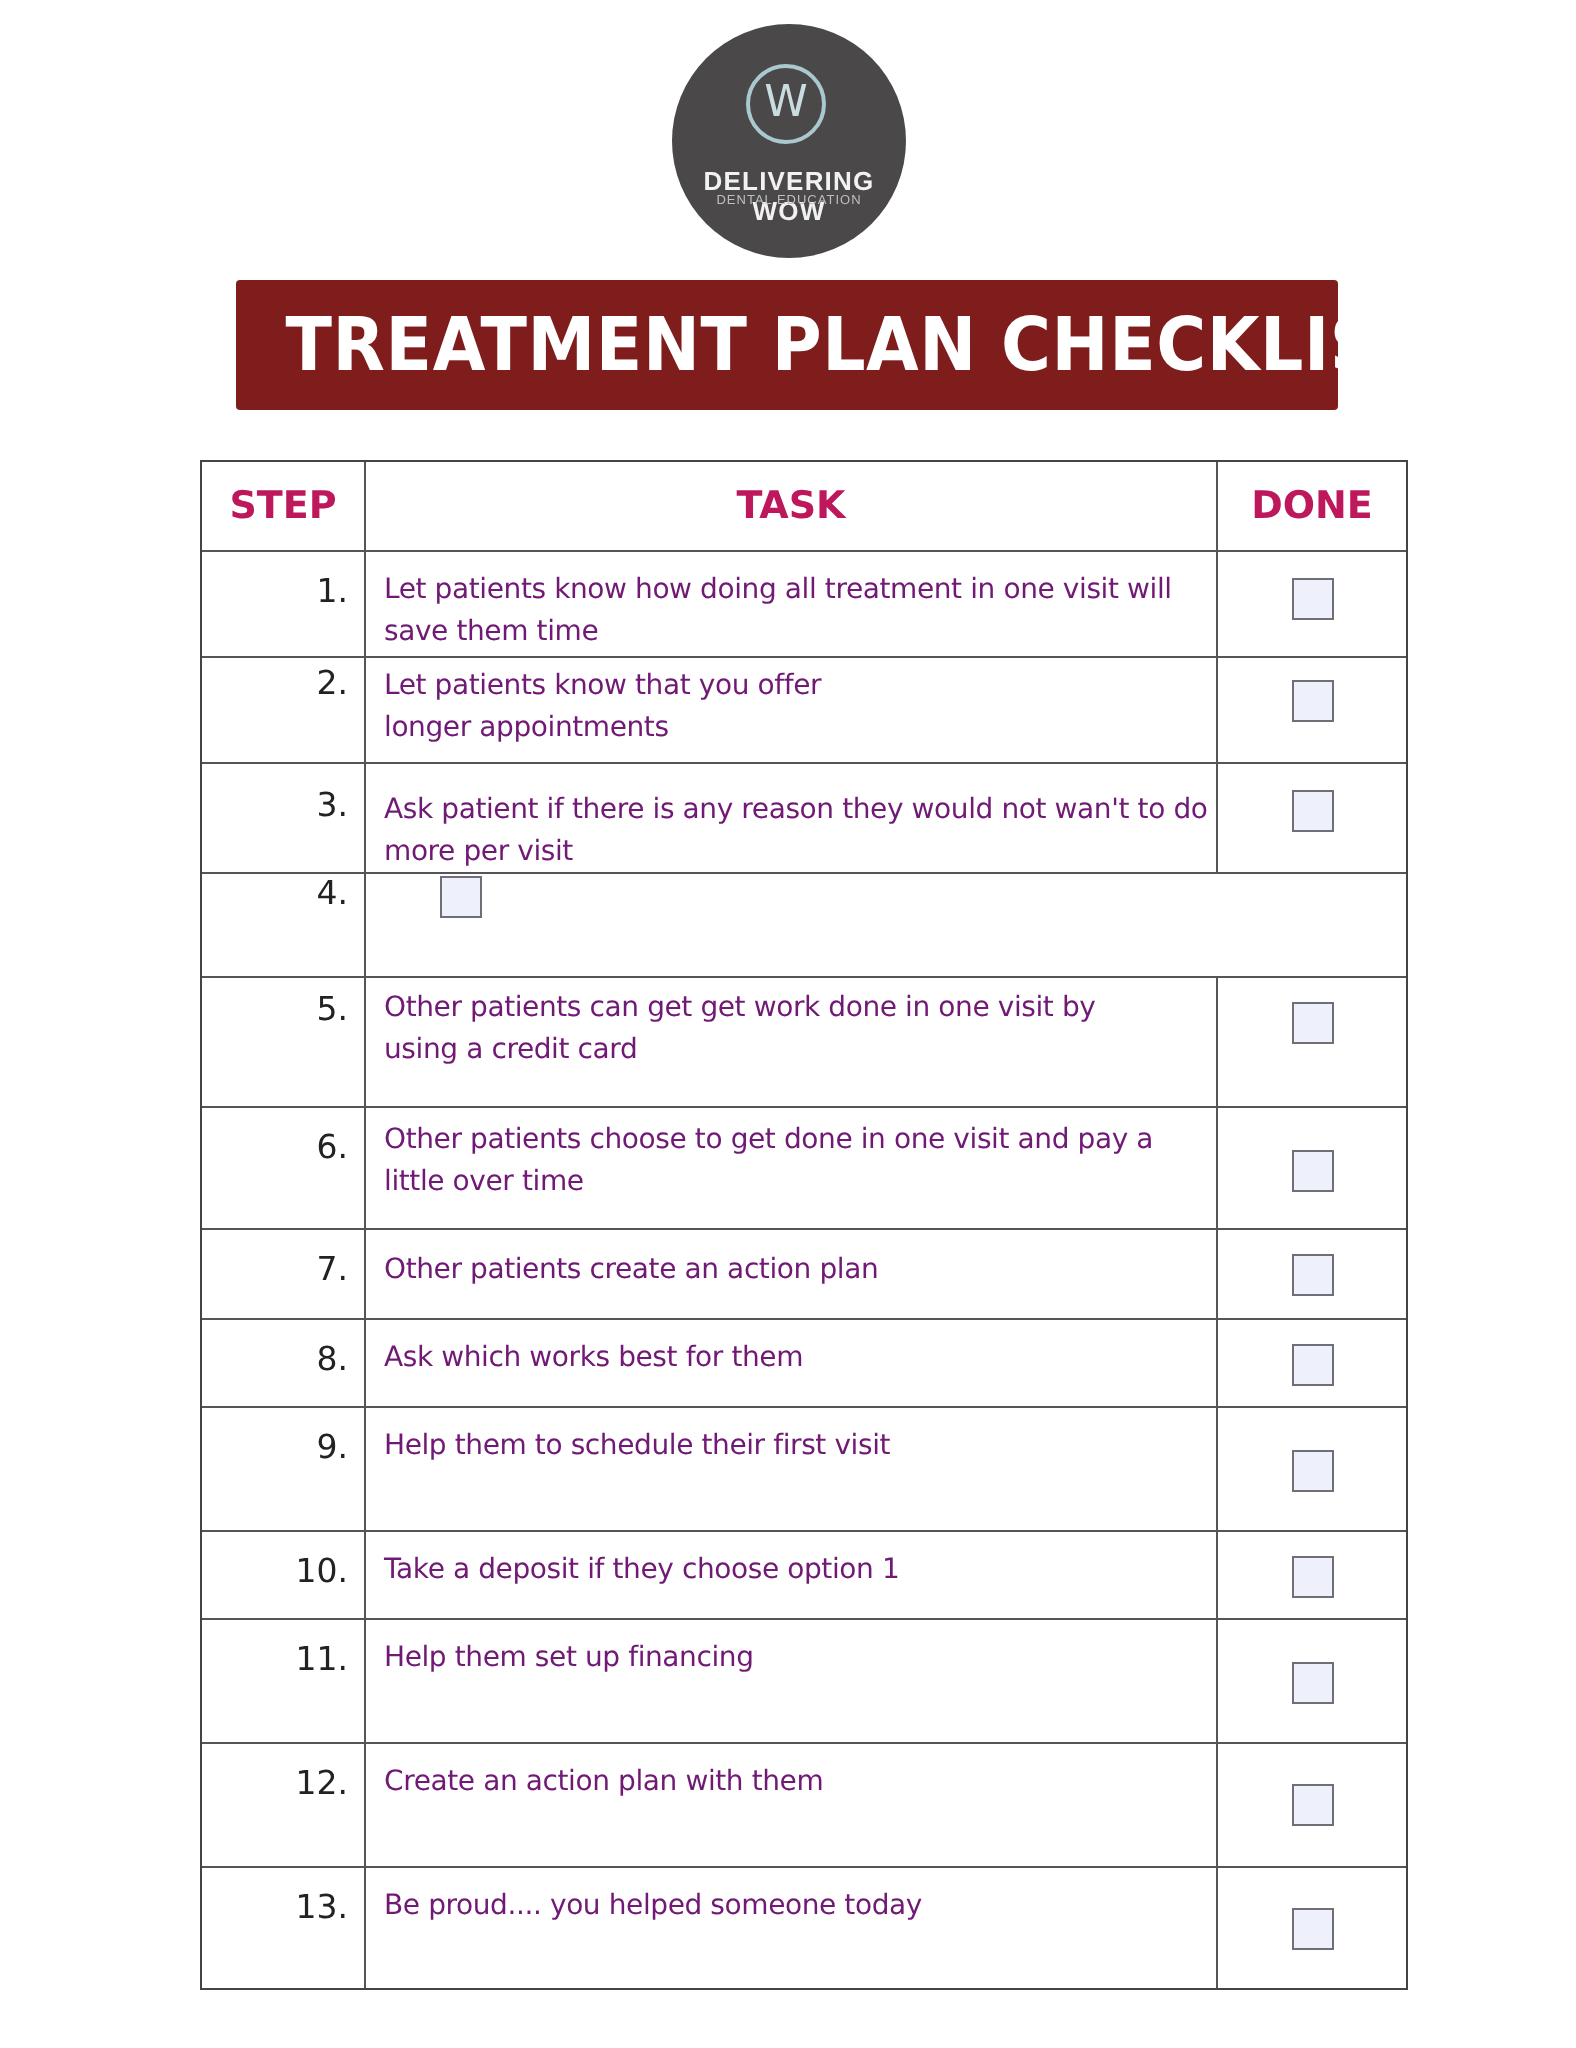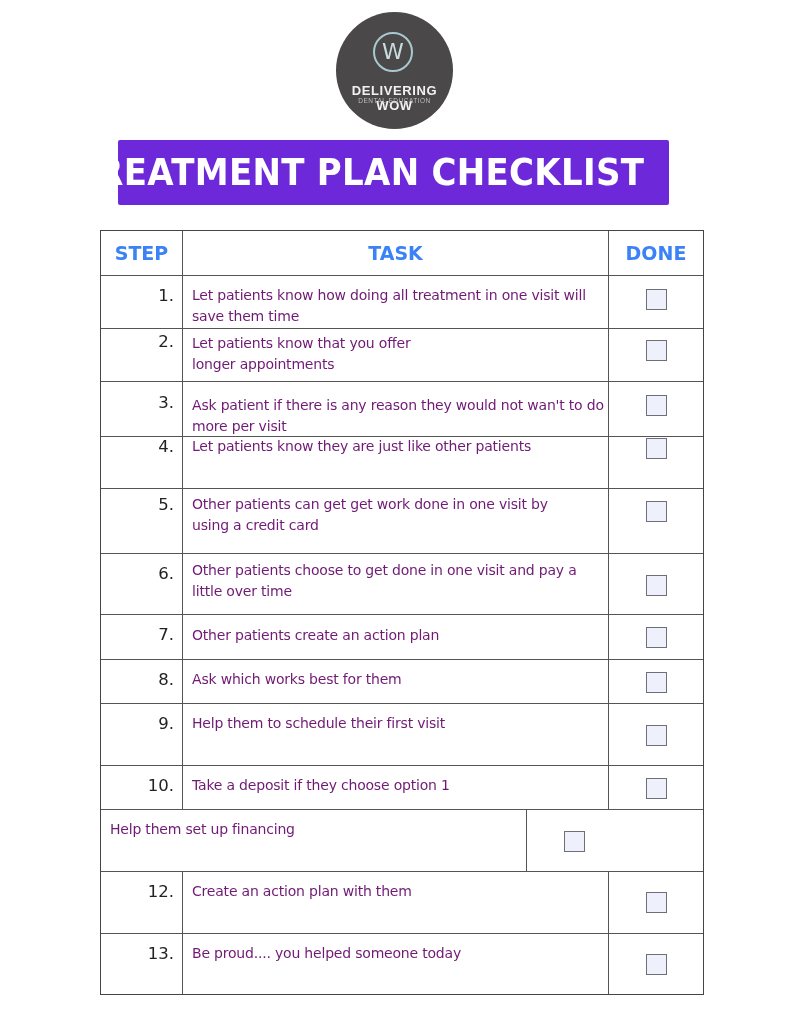--- a/index.html
+++ b/index.html
@@ -62,25 +62,25 @@
       color: #bfbfbf;
       font-size: 6.5px;
       letter-spacing: 0.5px;
     }
     .title-banner {
       position: absolute;
       left: 118px;
       top: 140px;
       width: 551px;
       height: 65px;
-      background: #6d28d9;
+      background: #7f1d1d;
       border-radius: 2px;
       display: flex;
       align-items: center;
-      justify-content: flex-end;
+      justify-content: flex-start;
     }
     .title-text {
       color: #ffffff;
       font-family: "DejaVu Sans", sans-serif;
       font-weight: bold;
       font-size: 37px;
       letter-spacing: 0.3px;
       transform: scaleX(0.92);
       white-space: nowrap;
     }
@@ -124,21 +124,21 @@
       text-align: right;
     }
     .header .cell-step,
     .header .cell-task,
     .header .cell-done {
       display: flex;
       align-items: center;
       justify-content: center;
       font-weight: bold;
       font-size: 19px;
-      color: #3b82f6;
+      color: #be185d;
       font-family: "DejaVu Sans", sans-serif;
     }
     .step-num {
       position: absolute;
       right: 8px;
       font-size: 16.5px;
       color: #222;
       font-family: "DejaVu Sans", sans-serif;
     }
     .task-text {
@@ -217,23 +217,20 @@
       </div>
     <div class="cell-done">
         <div class="checkbox" style="top:13px"></div>
       </div>
   </div>
 
   <div class="row" style="height:52px">
     <div class="cell-step">
         <span class="step-num" style="top:0px">4.</span>
       </div>
-    <div class="cell-task">
-        <span class="task-text" style="top:-1px;right:20px">Let patients know they are just like other patients</span>
-      </div>
     <div class="cell-done">
         <div class="checkbox" style="top:1px"></div>
       </div>
   </div>
 
   <div class="row" style="height:65px">
     <div class="cell-step">
         <span class="step-num" style="top:6px">5.</span>
       </div>
     <div class="cell-task">
@@ -298,20 +295,23 @@
       </div>
     <div class="cell-task">
         <span class="task-text" style="top:9px">Take a deposit if they choose option 1</span>
       </div>
     <div class="cell-done">
         <div class="checkbox" style="top:12px"></div>
       </div>
   </div>
 
   <div class="row" style="height:62px">
+    <div class="cell-step">
+        <span class="step-num" style="top:10px">11.</span>
+      </div>
     <div class="cell-task">
         <span class="task-text" style="top:9px">Help them set up financing</span>
       </div>
     <div class="cell-done">
         <div class="checkbox" style="top:21px"></div>
       </div>
   </div>
 
   <div class="row" style="height:62px">
     <div class="cell-step">

